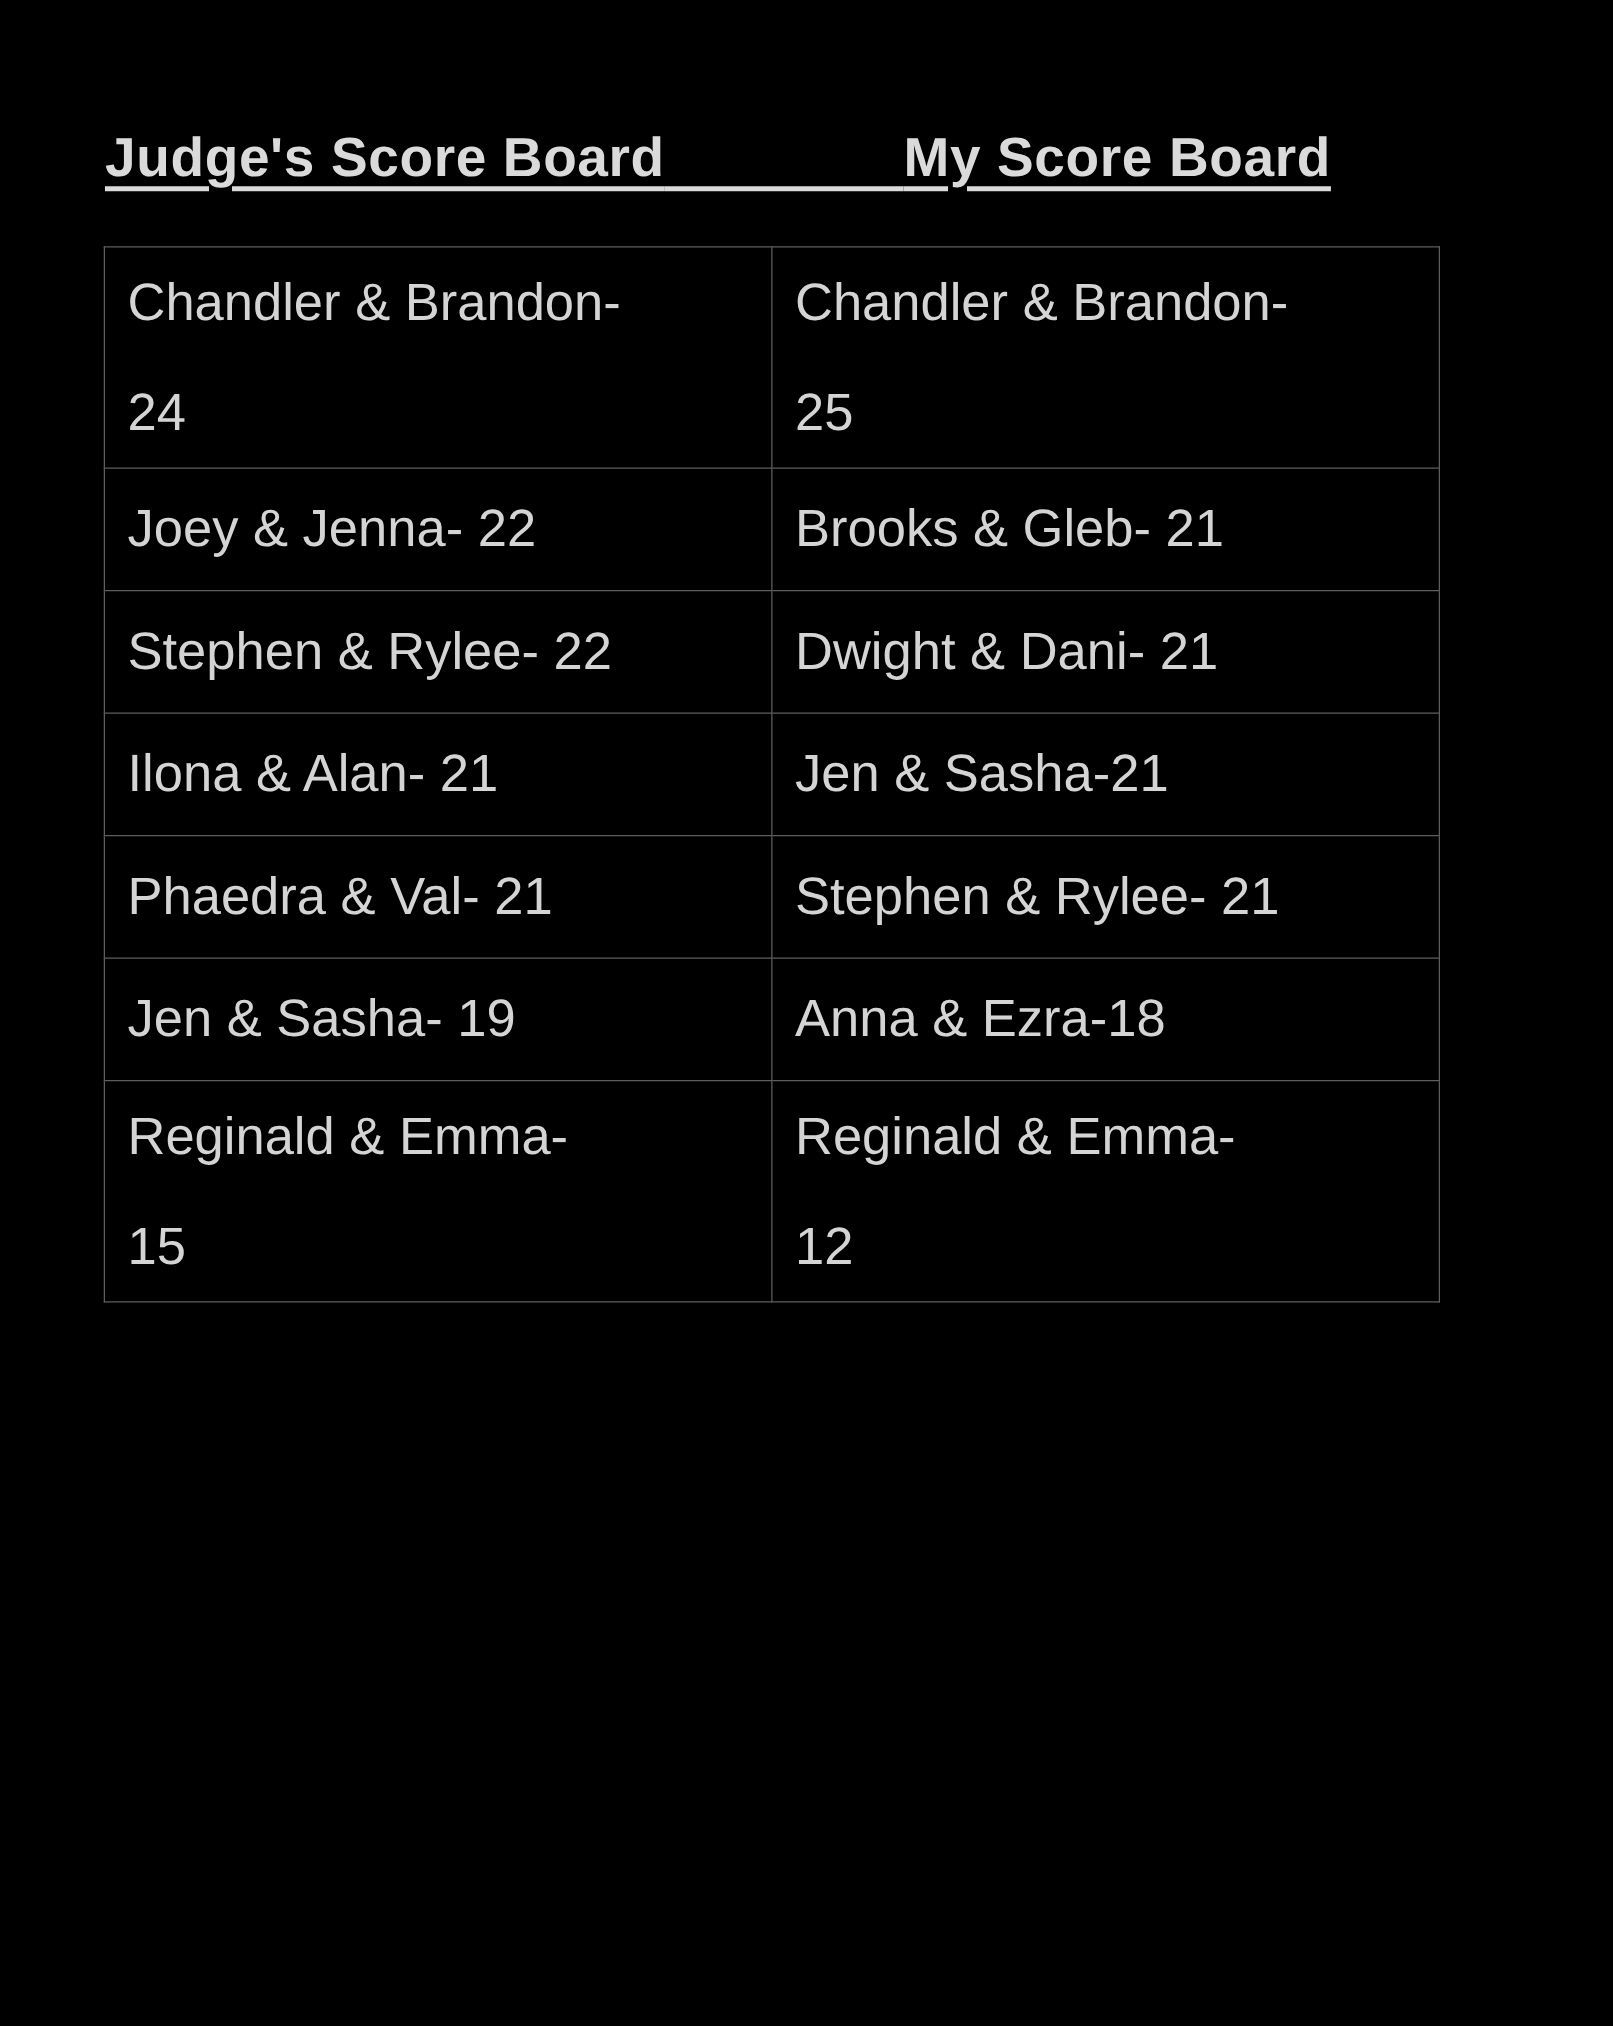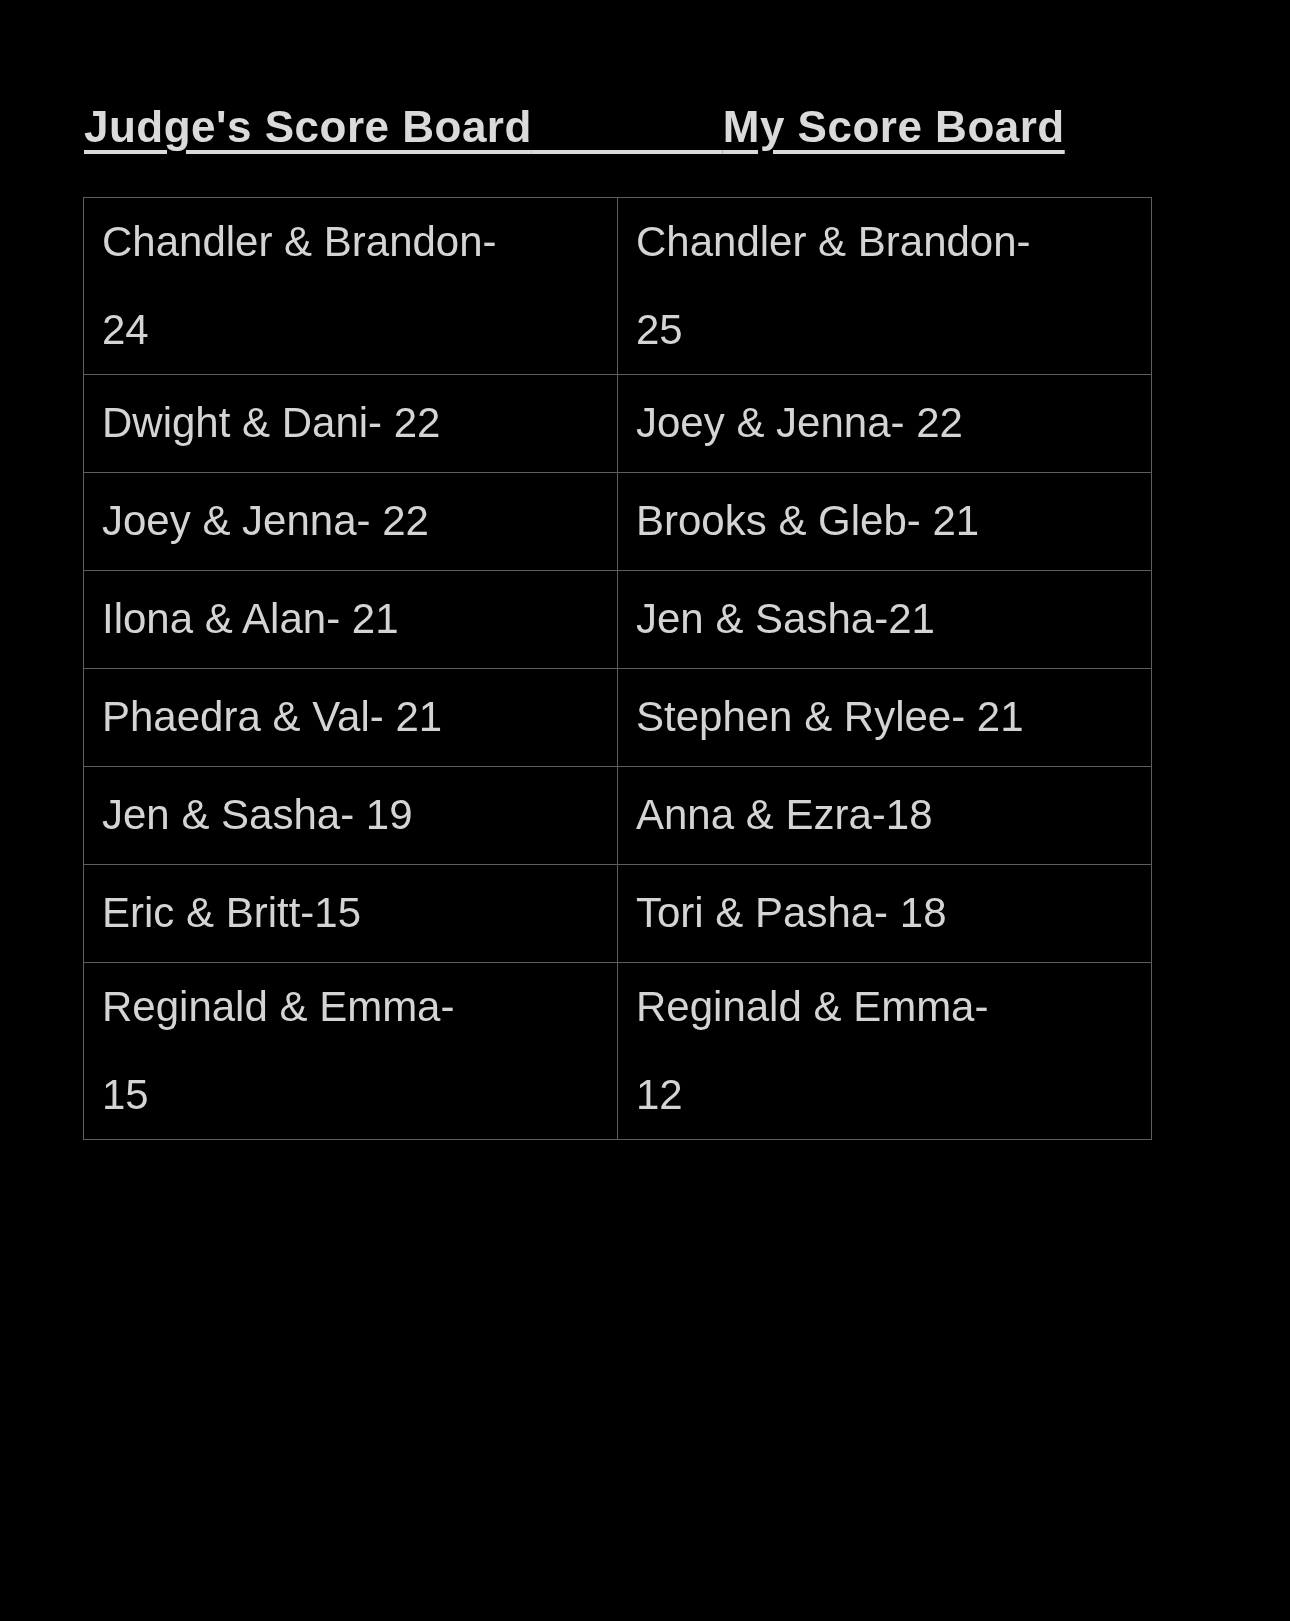--- a/index.html
+++ b/index.html
@@ -51,41 +51,37 @@
 
 <h1 class="board-header"><span>Judge's Score Board</span><span>&nbsp;&nbsp;&nbsp;&nbsp;&nbsp;&nbsp;&nbsp;&nbsp;&nbsp;&nbsp;&nbsp;&nbsp;&nbsp;&nbsp;&nbsp;</span><span>My Score Board</span></h1>
 
 <table class="scoreboard">
   <tbody>
     <tr class="row-tall">
       <td>Chandler &amp; Brandon- 24</td>
       <td>Chandler &amp; Brandon- 25</td>
     </tr>
     <tr>
-      <td>Dwight &amp; Dani- 22</td>
       <td>Joey &amp; Jenna- 22</td>
+      <td>Brooks &amp; Gleb- 21</td>
     </tr>
     <tr>
-      <td>Joey &amp; Jenna- 22</td>
-      <td>Brooks &amp; Gleb- 21</td>
+      <td>Stephen &amp; Rylee- 22</td>
+      <td>Dwight &amp; Dani- 21</td>
     </tr>
     <tr>
       <td>Ilona &amp; Alan- 21</td>
       <td>Jen &amp; Sasha-21</td>
     </tr>
     <tr>
       <td>Phaedra &amp; Val- 21</td>
       <td>Stephen &amp; Rylee- 21</td>
     </tr>
     <tr>
       <td>Jen &amp; Sasha- 19</td>
       <td>Anna &amp; Ezra-18</td>
     </tr>
     <tr>
-      <td>Eric &amp; Britt-15</td>
-      <td>Tori &amp; Pasha- 18</td>
-    </tr>
-    <tr>
       <td>Reginald &amp; Emma- 15</td>
       <td>Reginald &amp; Emma- 12</td>
     </tr>
   </tbody>
 </table>
 
 </body></html>

